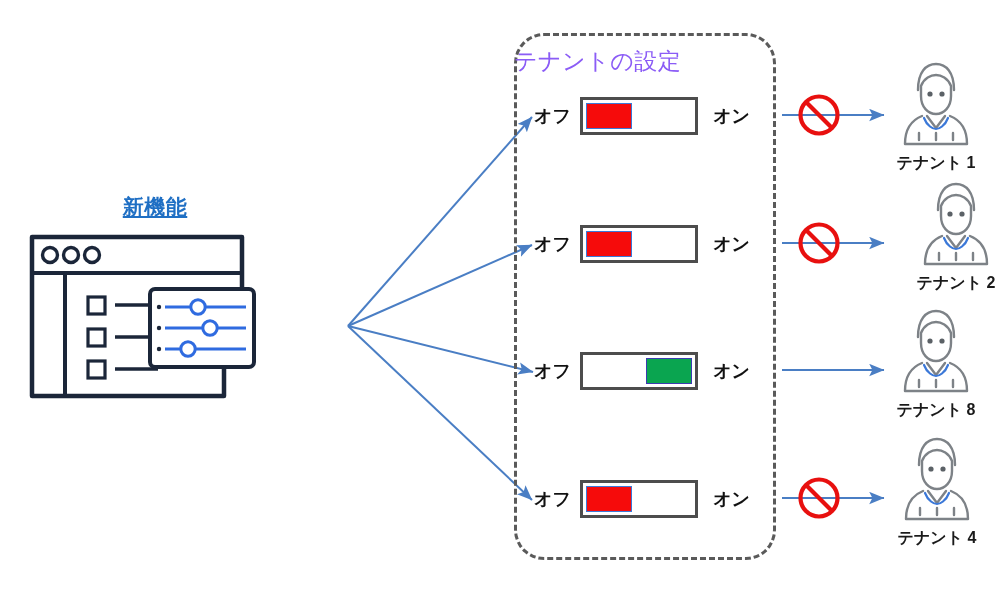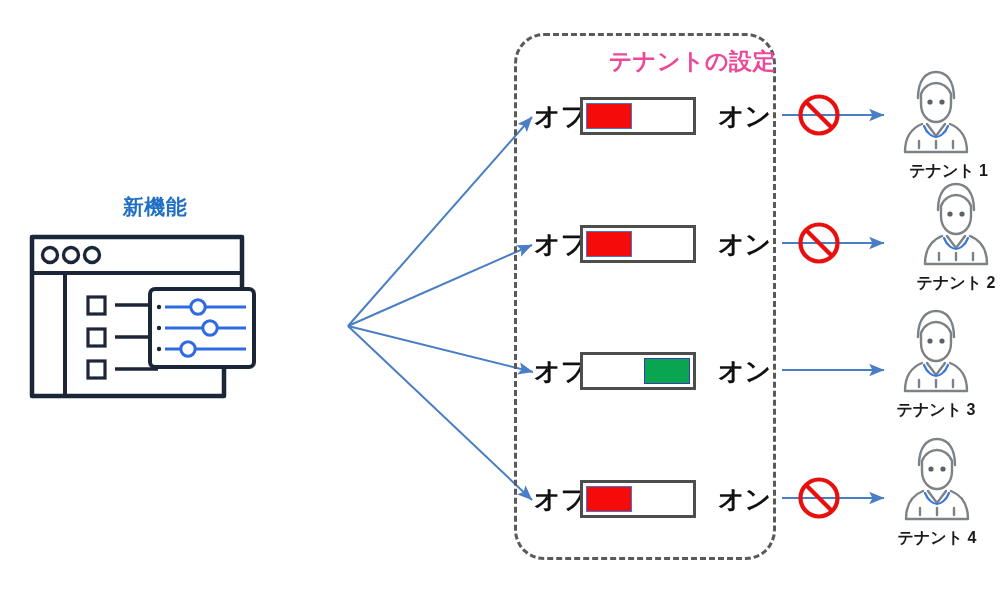--- a/index.html
+++ b/index.html
@@ -30,20 +30,21 @@
     position: absolute;
     left: 30px;
     top: 193px;
     width: 250px;
     text-align: center;
     color: #1f6fc4;
     font-size: 21px;
     font-weight: 700;
     letter-spacing: 0.5px;
     white-space: nowrap;
+    text-decoration: underline;
   }
   .app-window {
     position: absolute;
     left: 28px;
     top: 233px;
     width: 232px;
     height: 175px;
   }
 
   
@@ -55,47 +56,47 @@
     height: 527px;
     border: 3px dashed #5a5a5a;
     border-radius: 30px;
     box-sizing: border-box;
   }
   .panel-title {
     position: absolute;
     left: 514px;
     top: 46px;
     width: 262px;
-    text-align: right;
-    color: #ec4899;
+    text-align: left;
+    color: #8b5cf6;
     font-size: 23px;
-    font-weight: 700;
+    font-weight: 400;
     letter-spacing: 0.5px;
     white-space: nowrap;
   }
 
   .toggle-row {
     position: absolute;
     left: 534px;
     width: 230px;
     height: 44px;
     display: flex;
     align-items: center;
   }
   .toggle-label {
-    font-size: 26px;
+    font-size: 18px;
     color: #111111;
     font-weight: 700;
     width: 46px;
     text-align: left;
     white-space: nowrap;
   }
   .toggle-label.on {
-    text-align: left;
-    padding-left: 22px;
+    text-align: right;
+    padding-left: 6px;
   }
   .switch {
     width: 118px;
     height: 38px;
     border: 3px solid #4d4d4d;
     background: #ffffff;
     box-sizing: border-box;
     display: flex;
     align-items: center;
     padding: 3px;
@@ -246,21 +247,21 @@
       <line x1="10.5" y1="10.5" x2="35.5" y2="35.5" stroke="#e8100f" stroke-width="4.2"></line>
     </svg>
   </div>
   <div class="ban" style="left:796px; top:475px;">
     <svg viewBox="0 0 46 46" width="46" height="46">
       <circle cx="23" cy="23" r="18.5" fill="none" stroke="#e8100f" stroke-width="4.2"></circle>
       <line x1="10.5" y1="10.5" x2="35.5" y2="35.5" stroke="#e8100f" stroke-width="4.2"></line>
     </svg>
   </div>
 
-  <div class="tenant" style="left:884px; top:64px;text-align:right;">
+  <div class="tenant" style="left:884px; top:56px;">
     <svg class="person-svg" viewBox="0 0 86 96" width="86" height="96">
       <g fill="none" stroke="#7d8287" stroke-width="2.4" stroke-linecap="round" stroke-linejoin="round">
         <path d="M25,34 C25,16 33,8 43,8 C53,8 61,16 61,34"></path>
         <path d="M28,30 C31,22 38,19 43,19 C48,19 55,22 58,30 L58,40 C58,51 51,58 43,58 C35,58 28,51 28,40 Z"></path>
         <path d="M29,60 C19,64 12,72 12,88 L74,88 C74,72 67,64 57,60"></path>
         <path d="M34,60 L43,72 L52,60"></path>
         <path d="M26,77 L26,84 M43,77 L43,84 M60,77 L60,84"></path>
       </g>
       <g fill="#5b6166">
         <circle cx="37" cy="38" r="2.6"></circle>
@@ -297,21 +298,21 @@
         <path d="M29,60 C19,64 12,72 12,88 L74,88 C74,72 67,64 57,60"></path>
         <path d="M34,60 L43,72 L52,60"></path>
         <path d="M26,77 L26,84 M43,77 L43,84 M60,77 L60,84"></path>
       </g>
       <g fill="#5b6166">
         <circle cx="37" cy="38" r="2.6"></circle>
         <circle cx="49" cy="38" r="2.6"></circle>
       </g>
       <path d="M31,62 C34,70 40,73 43,73 C46,73 52,70 55,62" fill="none" stroke="#3b78d8" stroke-width="2.2" stroke-linecap="round"></path>
     </svg>
-    <div class="tenant-label">テナント 3</div>
+    <div class="tenant-label">テナント 8</div>
   </div>
 
   <div class="tenant" style="left:885px; top:431px;">
     <svg class="person-svg" viewBox="0 0 86 96" width="86" height="96">
       <g fill="none" stroke="#7d8287" stroke-width="2.4" stroke-linecap="round" stroke-linejoin="round">
         <path d="M25,34 C25,16 33,8 43,8 C53,8 61,16 61,34"></path>
         <path d="M28,30 C31,22 38,19 43,19 C48,19 55,22 58,30 L58,40 C58,51 51,58 43,58 C35,58 28,51 28,40 Z"></path>
         <path d="M29,60 C19,64 12,72 12,88 L74,88 C74,72 67,64 57,60"></path>
         <path d="M34,60 L43,72 L52,60"></path>
         <path d="M26,77 L26,84 M43,77 L43,84 M60,77 L60,84"></path>

